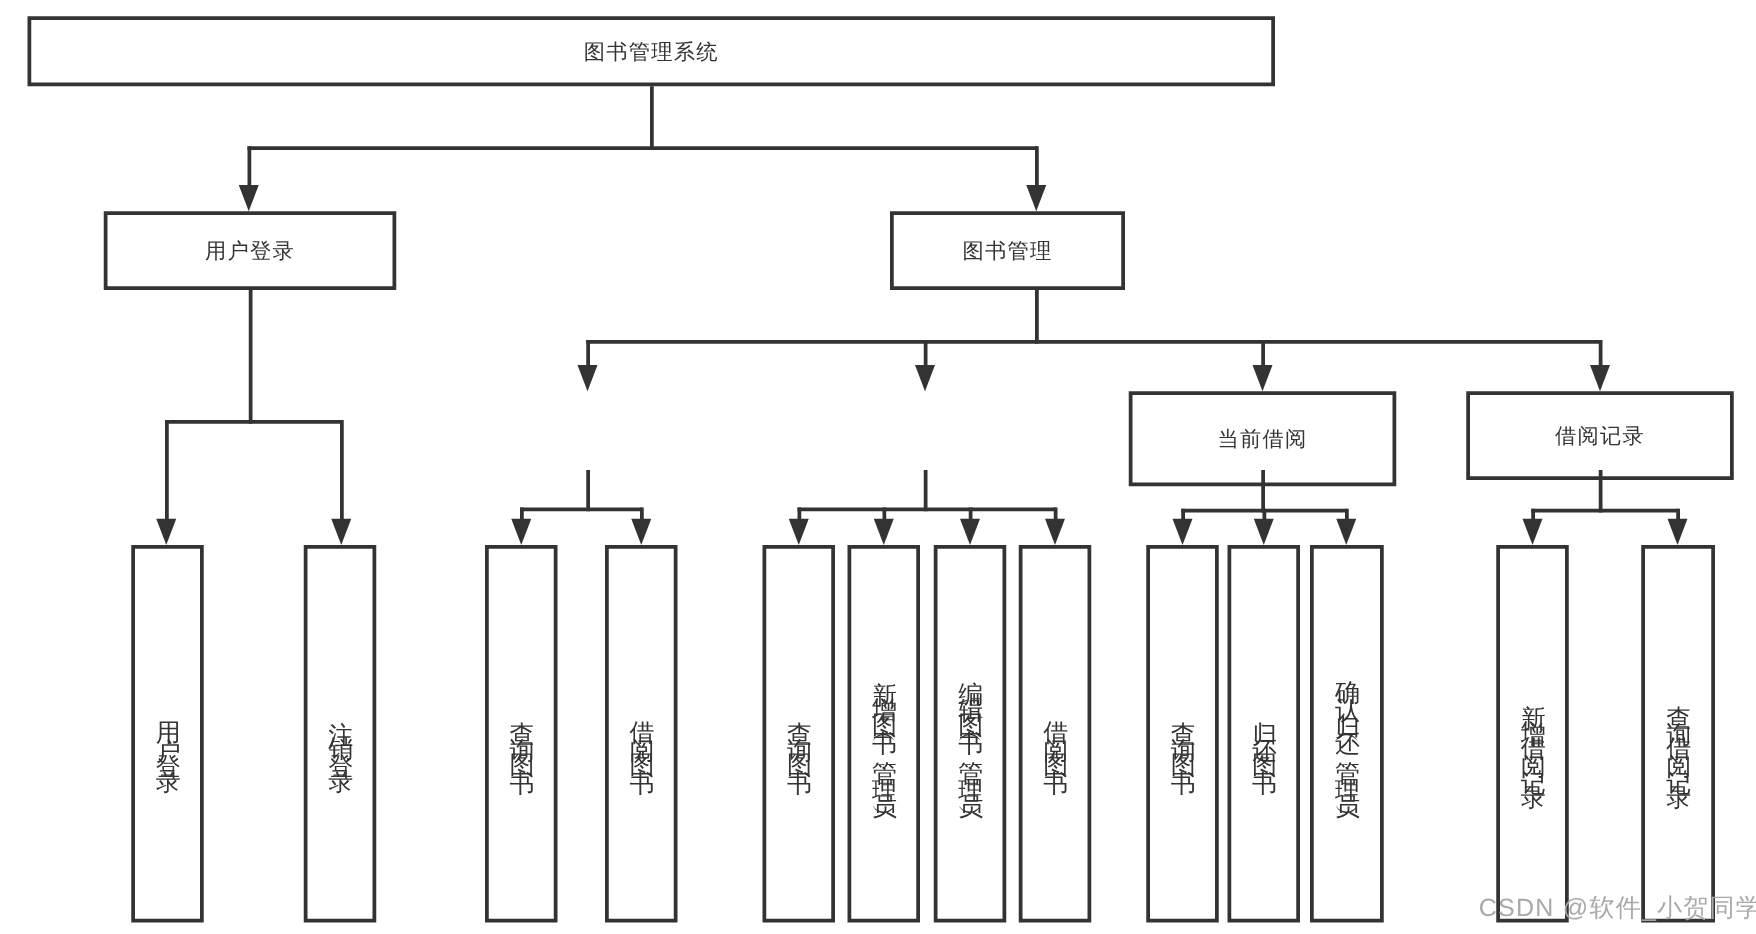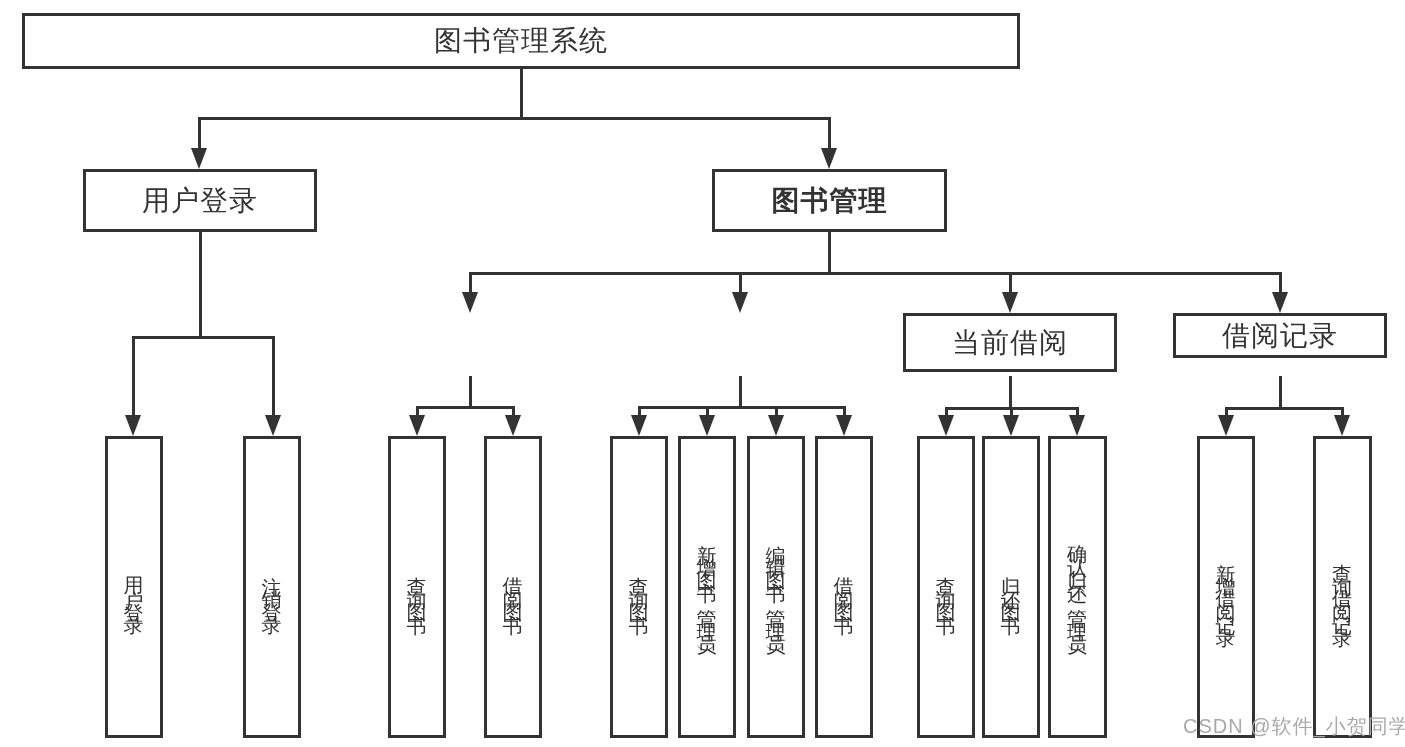--- a/index.html
+++ b/index.html
@@ -5,21 +5,21 @@
   html,body{margin:0;padding:0;background:#fff;}
   #canvas{
     position:relative;width:1405px;height:747px;background:#ffffff;
     font-family:"Liberation Sans","DejaVu Sans",sans-serif;color:#333;
     overflow:hidden;
   }
   .box{
     position:absolute;box-sizing:border-box;background:#fff;
     border:3px solid #333;display:flex;align-items:center;justify-content:center;
   }
-  .hlabel{font-size:28px;letter-spacing:1px;white-space:nowrap;}
+  .hlabel{font-size:17px;letter-spacing:1px;white-space:nowrap;}
   .leaf{width:58px;top:436px;height:302px;}
   .vtxt{
     writing-mode:vertical-lr;text-orientation:upright;
     font-size:20px;letter-spacing:13px;line-height:1;white-space:nowrap;
   }
   .line{position:absolute;background:#333;}
   .arrow{
     position:absolute;width:0;height:0;
     border-left:8px solid transparent;border-right:8px solid transparent;
     border-top:21px solid #333;
@@ -34,28 +34,28 @@
 
 <div id="canvas">
 
   <div class="box" style="left:22px;top:13px;width:998px;height:56px;">
     <span class="hlabel">图书管理系统</span>
   </div>
 
   <div class="box" style="left:83px;top:169px;width:234px;height:63px;">
     <span class="hlabel">用户登录</span>
   </div>
-  <div class="box" style="left:712px;top:169px;width:235px;height:63px;font-weight:bold;">
+  <div class="box" style="left:712px;top:169px;width:188px;height:63px;">
     <span class="hlabel">图书管理</span>
   </div>
 
-  <div class="box" style="left:903px;top:313px;width:214px;height:59px;">
+  <div class="box" style="left:903px;top:313px;width:214px;height:76px;">
     <span class="hlabel">当前借阅</span>
   </div>
-  <div class="box" style="left:1173px;top:313px;width:214px;height:45px;">
+  <div class="box" style="left:1173px;top:313px;width:214px;height:71px;">
     <span class="hlabel">借阅记录</span>
   </div>
 
   <div class="box leaf" style="left:105px;">
     <span class="vtxt">用户登录</span>
   </div>
   <div class="box leaf" style="left:243px;">
     <span class="vtxt">注销登录</span>
   </div>
 

